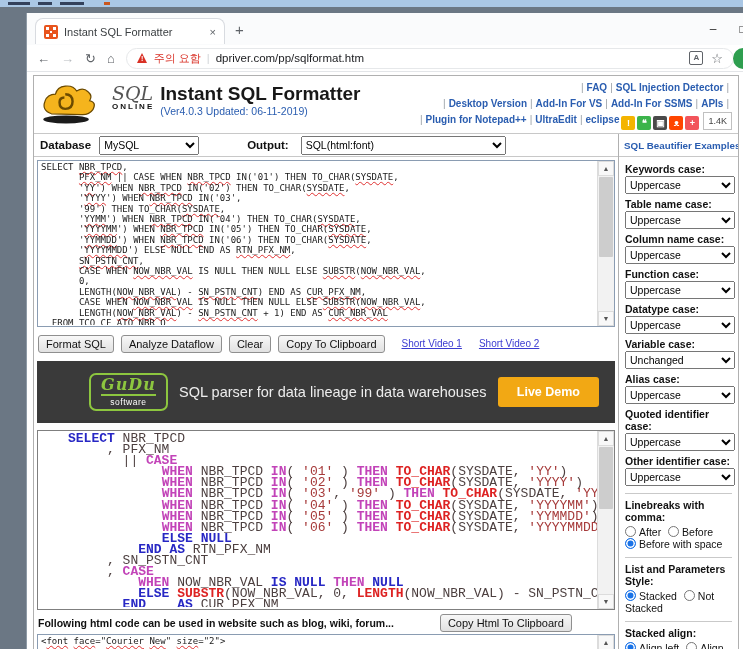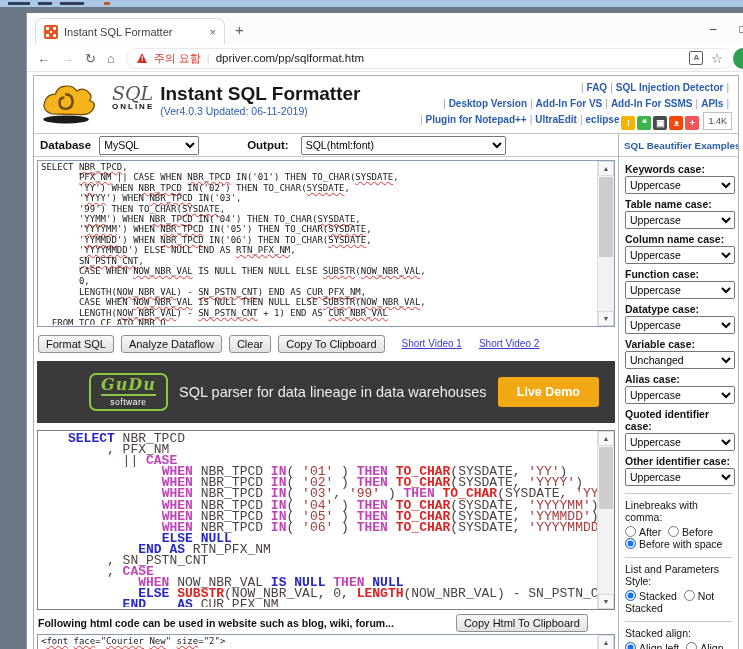--- a/index.html
+++ b/index.html
@@ -93,31 +93,31 @@
   .output-wrap{margin:3px 3px 0;position:relative;height:180px;border:1px solid #7f7f7f;background:#fff;box-sizing:border-box;}
   .out-code{position:absolute;left:6px;top:2px;right:17px;bottom:2px;overflow:hidden;font-family:Liberation Mono, monospace;font-size:13px;line-height:11.1px;margin-left:24px;}
   .tok-kw{color:var(--tok-kw);font-weight:bold;}
   .tok-case{color:var(--tok-case);font-weight:bold;}
   .tok-fn{color:var(--tok-fn);font-weight:bold;}
   .tok-str{color:var(--tok-str);}
   .tok-id{color:var(--tok-id);}
 
   .caption-row{height:22px;display:flex;align-items:center;gap:10px;padding:0 4px;margin-top:2px;}
   .caption{font-size:10.5px;font-weight:bold;color:#111;}
-  .caption-row .btn{margin-left:52px;}
+  .caption-row .btn{margin-left:36px;}
 
   .html-wrap{margin:0 3px 0;position:relative;flex:1;min-height:14px;border:1px solid #8a9cb2;background:#fff;box-sizing:border-box;}
   .html-code{position:absolute;left:3px;top:1px;right:17px;bottom:0;overflow:hidden;font-family:"DejaVu Sans Mono",monospace;font-size:9px;line-height:11px;color:#1a1a1a;}
 
   
   .sidebar-body{flex:1;padding:2px 6px;overflow:hidden;font-size:10.5px;color:#111;}
   .sb-sel-label{font-weight:bold;margin:4px 0 1px;}
   .sb-select{width:110px;height:18px;}
   .sb-group{border-top:1px solid #c9c9c9;margin-top:7px;padding-top:5px;}
-  .sb-label{font-weight:normal;margin-bottom:3px;}
+  .sb-label{font-weight:bold;margin-bottom:3px;}
   .opt-item{margin-right:4px;white-space:nowrap;display:inline-block;margin-bottom:2px;}
   .opt-item.wrapok{white-space:normal;display:inline;}
   .radio{display:inline-block;width:9px;height:9px;border-radius:50%;border:1px solid #767676;background:#fff;vertical-align:-1px;margin-right:3px;}
   .radio.sel{background:var(--check-blue);border:1px solid var(--check-blue);box-shadow:inset 0 0 0 1.5px #fff;}
 </style>
 </head>
 <body>
 
 <div class="screen">
   <div class="top-strip">

